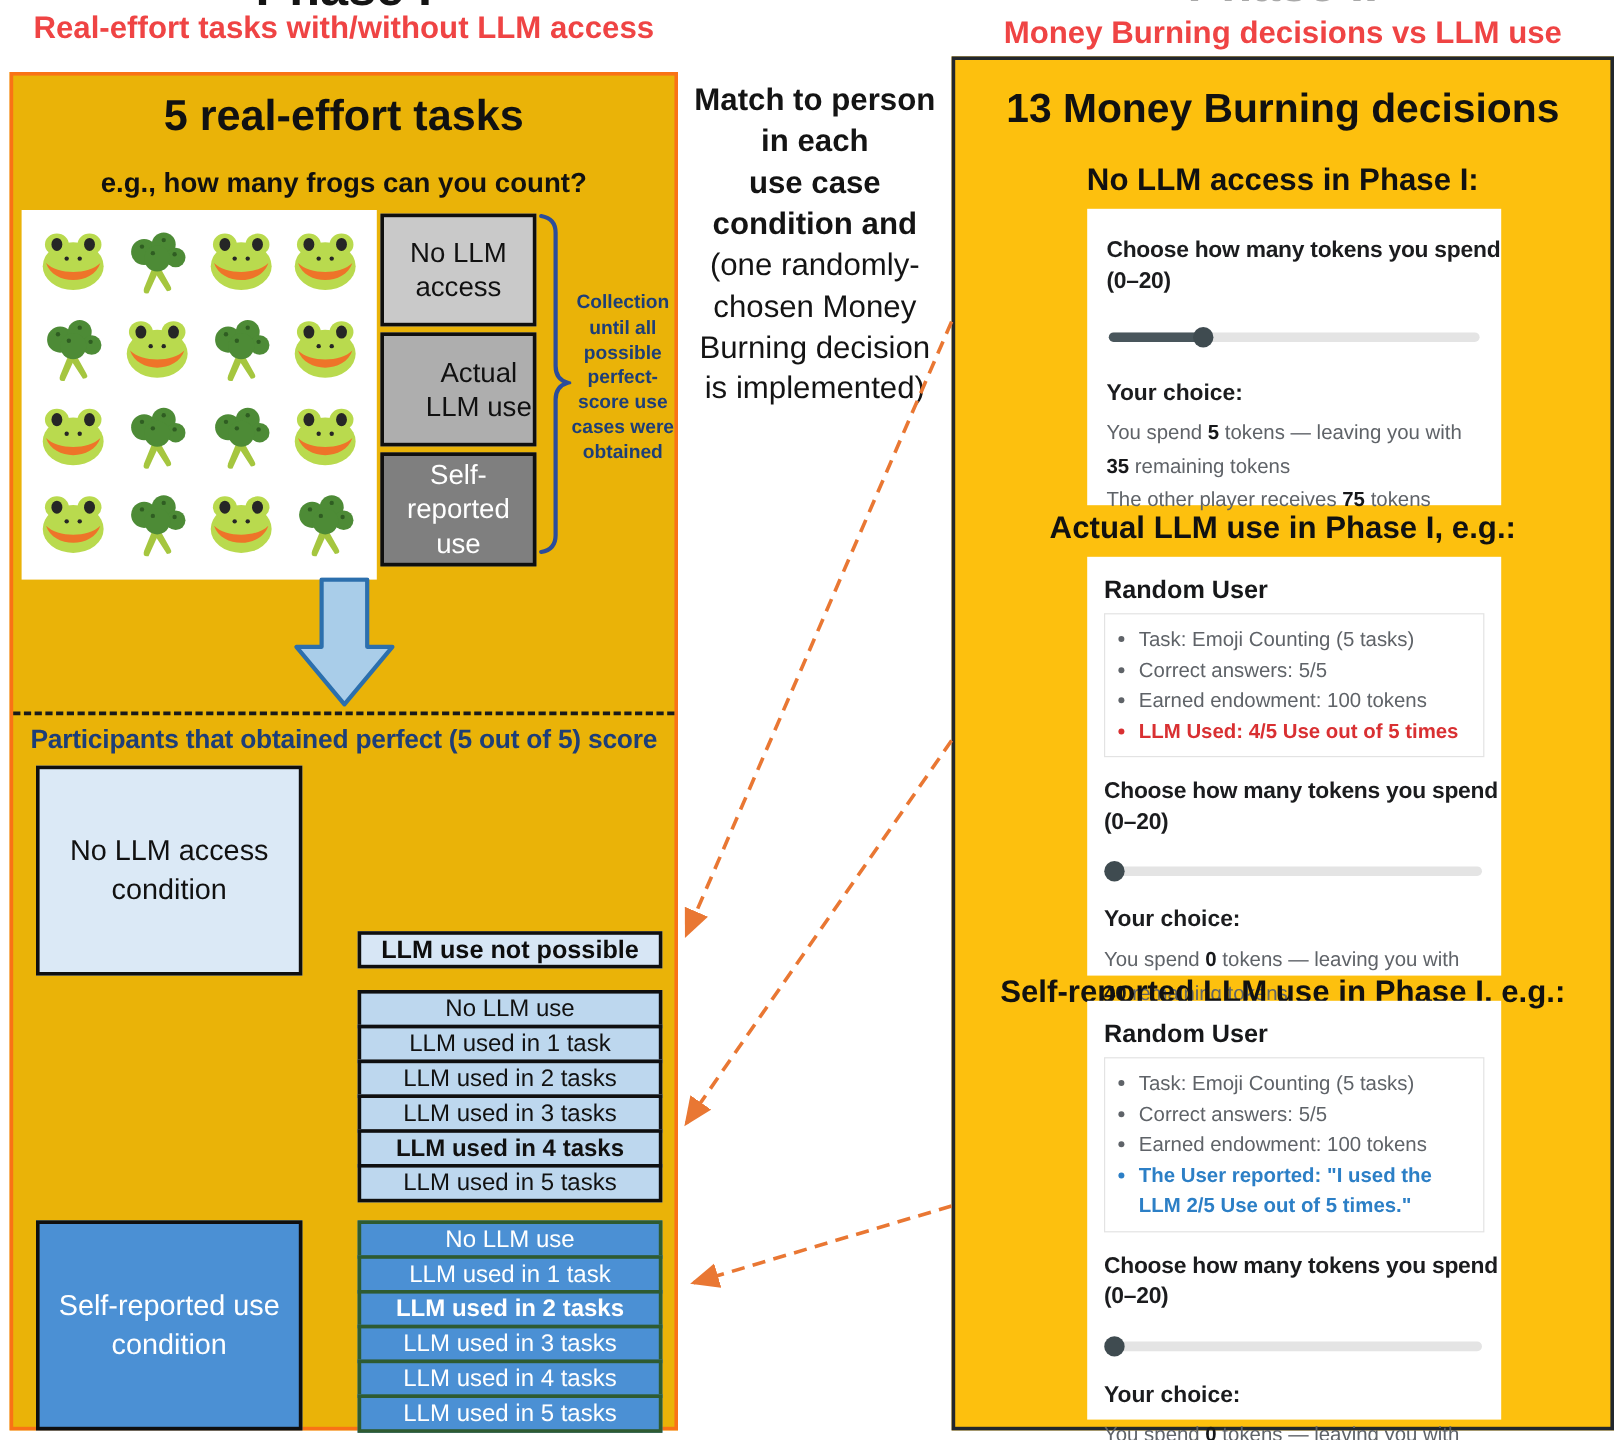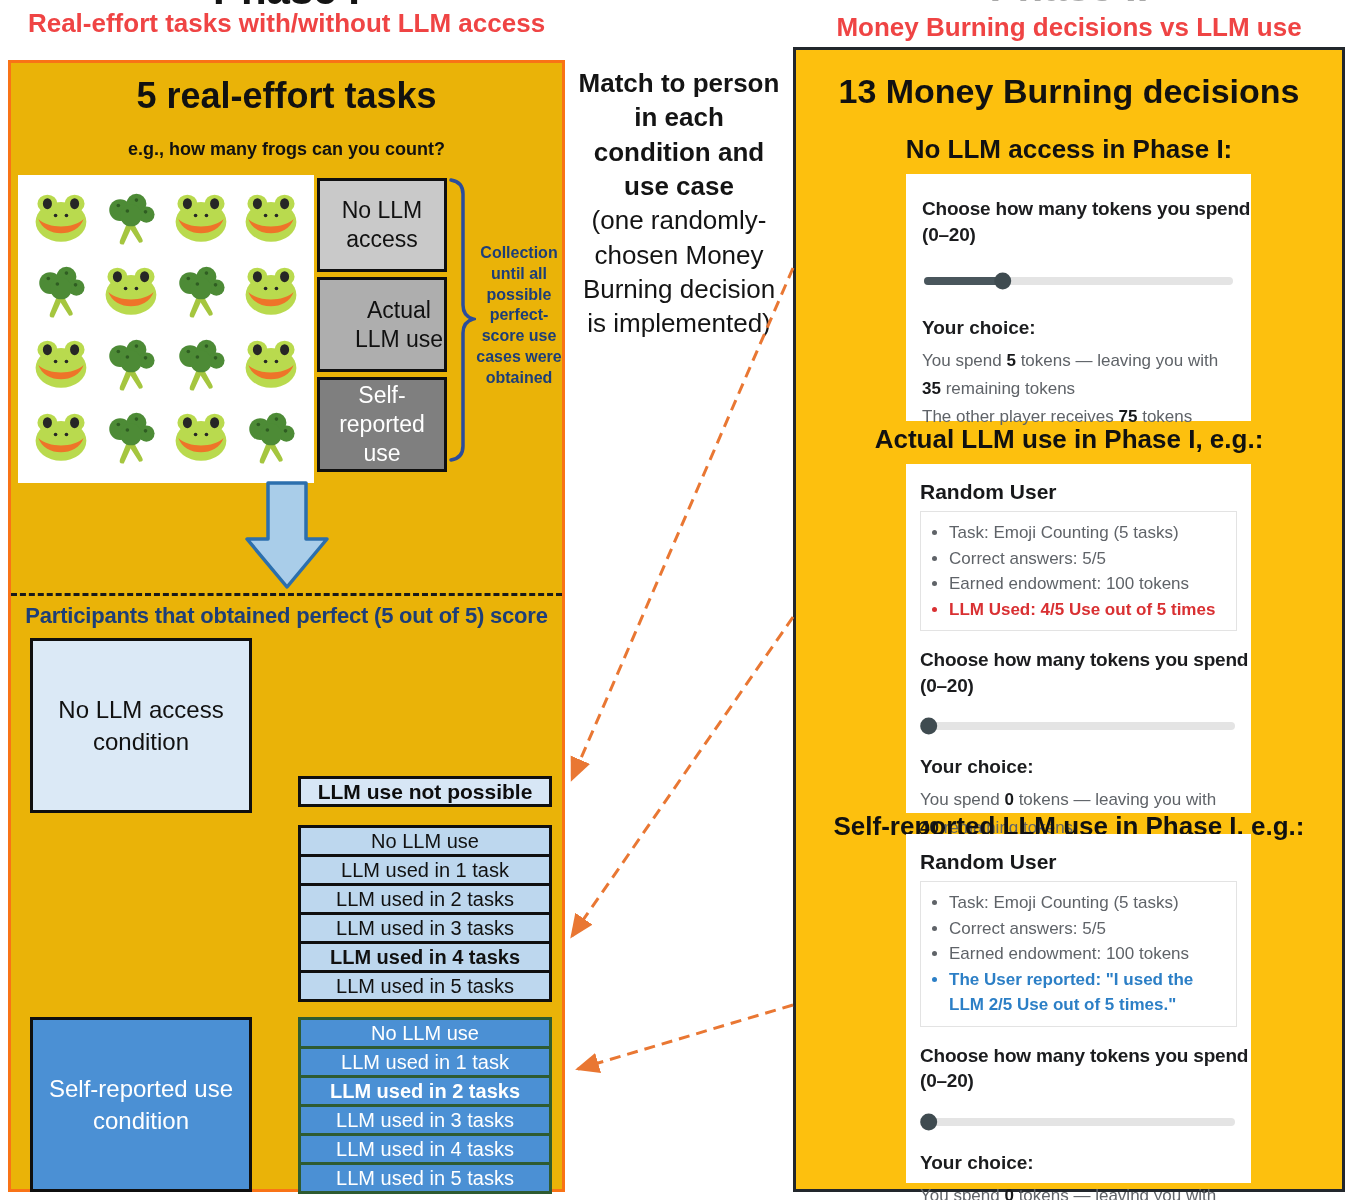--- a/index.html
+++ b/index.html
@@ -11,21 +11,21 @@
   #phase1{top:-34px;left:8px;width:557px;}
   #phase2{top:-37px;left:793px;width:552px;color:#a9a9a9;}
   .subtitle{position:absolute;font-weight:bold;white-space:nowrap;color:#ef4444;text-align:center;}
   #sub1{top:8px;left:8px;width:557px;font-size:26px;}
   #sub2{top:12px;left:793px;width:552px;font-size:26px;}
 
   
   .left-panel{position:absolute;left:8px;top:60px;width:557px;height:1132px;background:#eab308;
               border:3px solid #f97316;box-sizing:border-box;}
   .lp-heading{position:absolute;top:12px;left:0;width:100%;text-align:center;font-size:36px;font-weight:bold;}
-  .lp-sub{position:absolute;top:76px;left:0;width:100%;text-align:center;font-size:18px;font-weight:bold;}
+  .lp-sub{position:absolute;top:76px;left:0;width:100%;text-align:center;font-size:23px;font-weight:bold;}
   .emoji-box{position:absolute;left:7px;top:112px;width:296px;height:308px;background:#fff;
              display:grid;grid-template-columns:repeat(4,1fr);grid-template-rows:repeat(4,1fr);
              padding:8px;box-sizing:border-box;}
   .emoji-cell{display:flex;align-items:center;justify-content:center;}
   .emoji{width:58px;height:58px;}
   .access-box{position:absolute;left:306px;width:130px;border:3px solid #0f0f0f;box-sizing:border-box;
               display:flex;align-items:center;justify-content:center;text-align:center;
               font-size:23px;line-height:1.25;color:#111;}
   #acc1{top:115px;height:94px;background:#c9c9c9;}
   #acc2{top:214px;height:95px;background:#aeaeae;padding-left:34px;}
@@ -262,22 +262,22 @@
       <div class="row bold">LLM used in 2 tasks</div>
       <div class="row">LLM used in 3 tasks</div>
       <div class="row">LLM used in 4 tasks</div>
       <div class="row">LLM used in 5 tasks</div>
     </div>
   </div>
 
   <div class="matcher">
     <div class="b">Match to person</div>
     <div class="b">in each</div>
+    <div class="b">use case</div>
     <div class="b">condition and</div>
-    <div class="b">use case</div>
     <div>(one randomly-</div>
     <div>chosen Money</div>
     <div>Burning decision</div>
     <div>is implemented)</div>
   </div>
 
   <div class="right-panel">
     <div class="rp-heading">13 Money Burning decisions</div>
 
     <div class="rp-sub" id="h2a">No LLM access in Phase I:</div>

